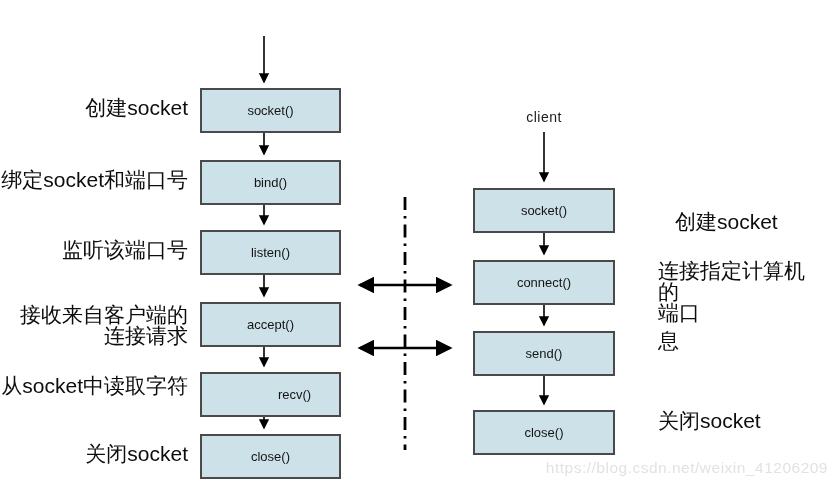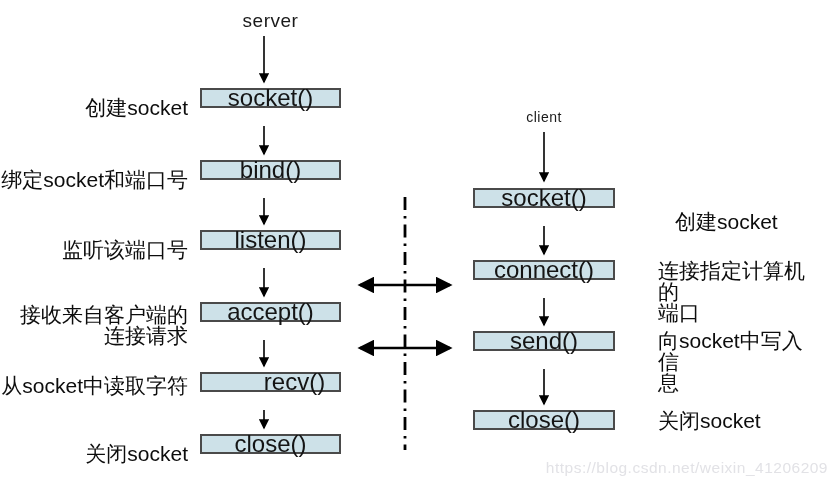--- a/index.html
+++ b/index.html
@@ -24,28 +24,28 @@
     position: absolute;
     text-align: center;
     color: #1a1a1a;
     letter-spacing: 0.5px;
   }
   .title-server { left: 200px; top: 10px; width: 141px; font-size: 19px; }
   .title-client { left: 473px; top: 109px; width: 142px; font-size: 14px; }
   .flow-box {
     position: absolute;
     width: 141px;
-    height: 20px;
+    height: 45px;
     background: #cde1e8;
     border: 2px solid #4a4a4a;
     box-sizing: border-box;
     display: flex;
     align-items: center;
     justify-content: center;
-    font-size: 24px;
+    font-size: 13px;
     color: #141414;
   }
   .flow-box.client-box { width: 142px; }
   .note {
     position: absolute;
     font-size: 21px;
     line-height: 21px;
     color: #0d0d0d;
   }
   .note-left { left: 0; width: 188px; text-align: right; }
@@ -83,21 +83,20 @@
     <line x1="544" y1="226" x2="544" y2="254" stroke="#000" stroke-width="1.6" marker-end="url(#ah)"></line>
     <line x1="544" y1="298" x2="544" y2="325" stroke="#000" stroke-width="1.6" marker-end="url(#ah)"></line>
     <line x1="544" y1="369" x2="544" y2="404" stroke="#000" stroke-width="1.6" marker-end="url(#ah)"></line>
 
     <line x1="405" y1="197" x2="405" y2="450" stroke="#000" stroke-width="2.8" stroke-dasharray="13 6 2.5 6"></line>
 
     <line x1="360" y1="285" x2="450" y2="285" stroke="#000" stroke-width="2.6" marker-start="url(#ah)" marker-end="url(#ah)"></line>
     <line x1="360" y1="348" x2="450" y2="348" stroke="#000" stroke-width="2.6" marker-start="url(#ah)" marker-end="url(#ah)"></line>
   </svg>
 
-  <div class="col-title title-server">server</div>
   <div class="col-title title-client">client</div>
 
   <div class="flow-box" style="left:200px; top:88px;">socket()</div>
   <div class="flow-box" style="left:200px; top:160px;">bind()</div>
   <div class="flow-box" style="left:200px; top:230px;">listen()</div>
   <div class="flow-box" style="left:200px; top:302px;">accept()</div>
   <div class="flow-box" style="left:200px; top:372px;padding-left:48px;">recv()</div>
   <div class="flow-box" style="left:200px; top:434px;">close()</div>
 
   <div class="note note-left" style="top:97px;">
@@ -126,21 +125,20 @@
   <div class="flow-box client-box" style="left:473px; top:410px;">close()</div>
 
   <div class="note note-right" style="left:675px; top:211px; width:150px;">
       <span>创建socket</span>
     </div>
   <div class="note note-right" style="left:658px; top:260px; width:150px;">
     <span>连接指定计算机的</span>
     <span>端口</span>
   </div>
   <div class="note note-right" style="left:658px; top:330px; width:150px;">
-    <span>向socket中写入信</span>
     <span>息</span>
   </div>
   <div class="note note-right" style="left:658px; top:410px; width:150px;">
       <span>关闭socket</span>
     </div>
 
   <div class="watermark">https://blog.csdn.net/weixin_41206209</div>
 
 </div>
 

